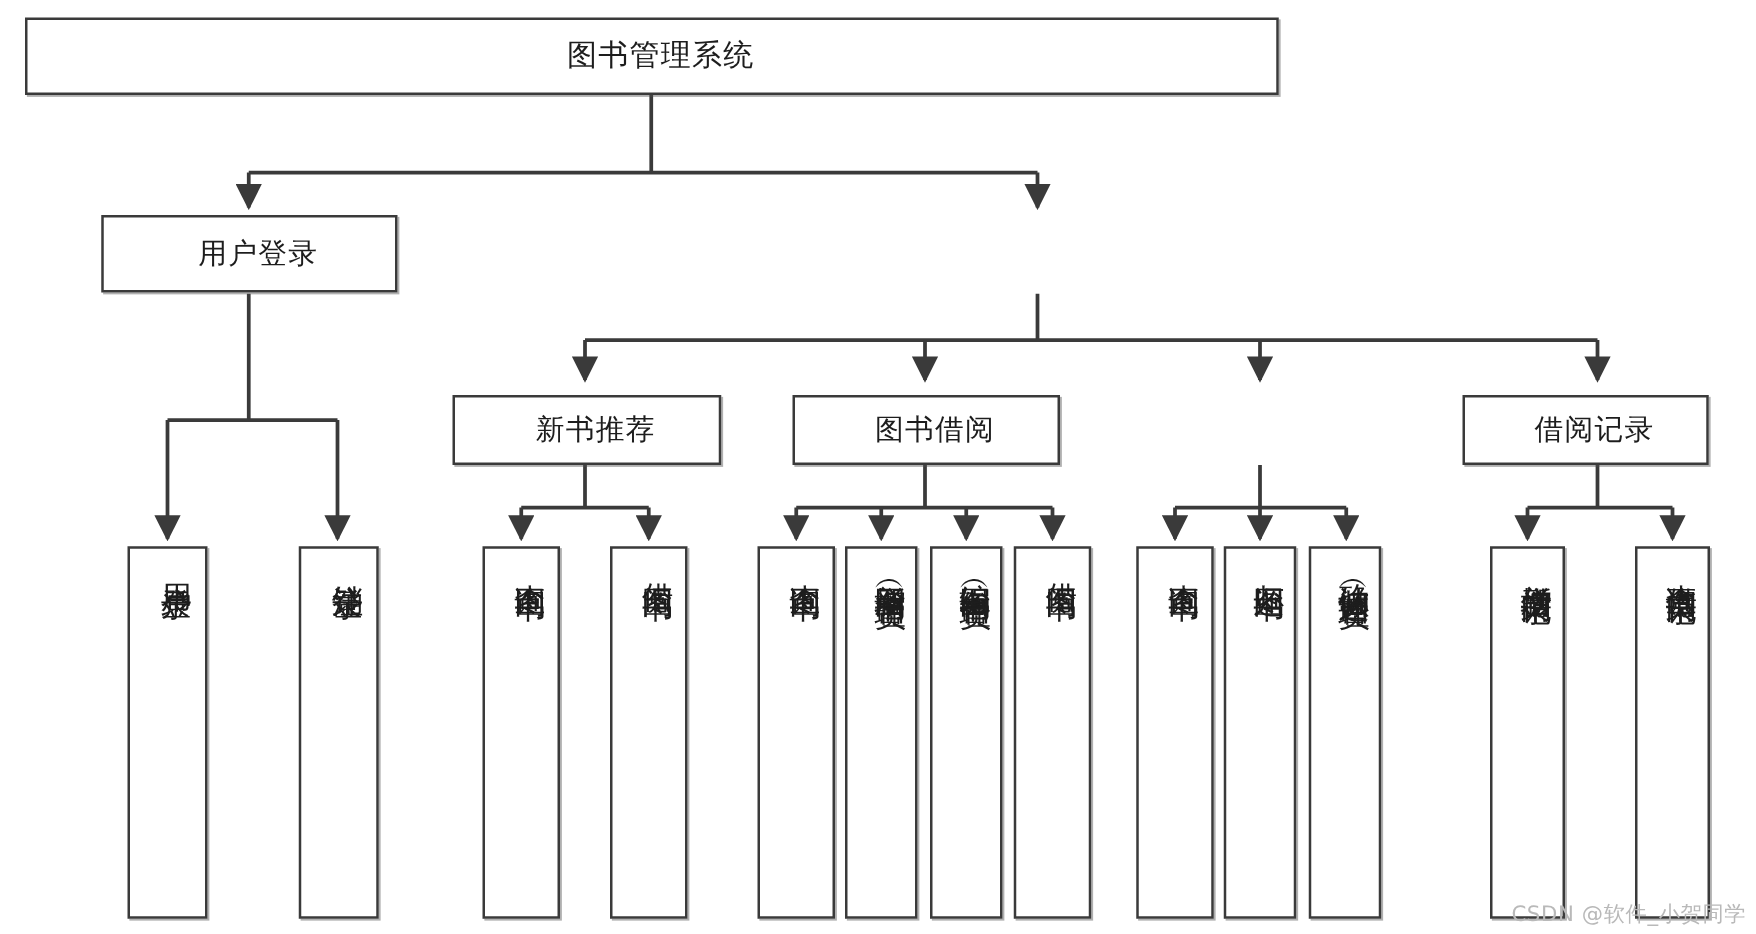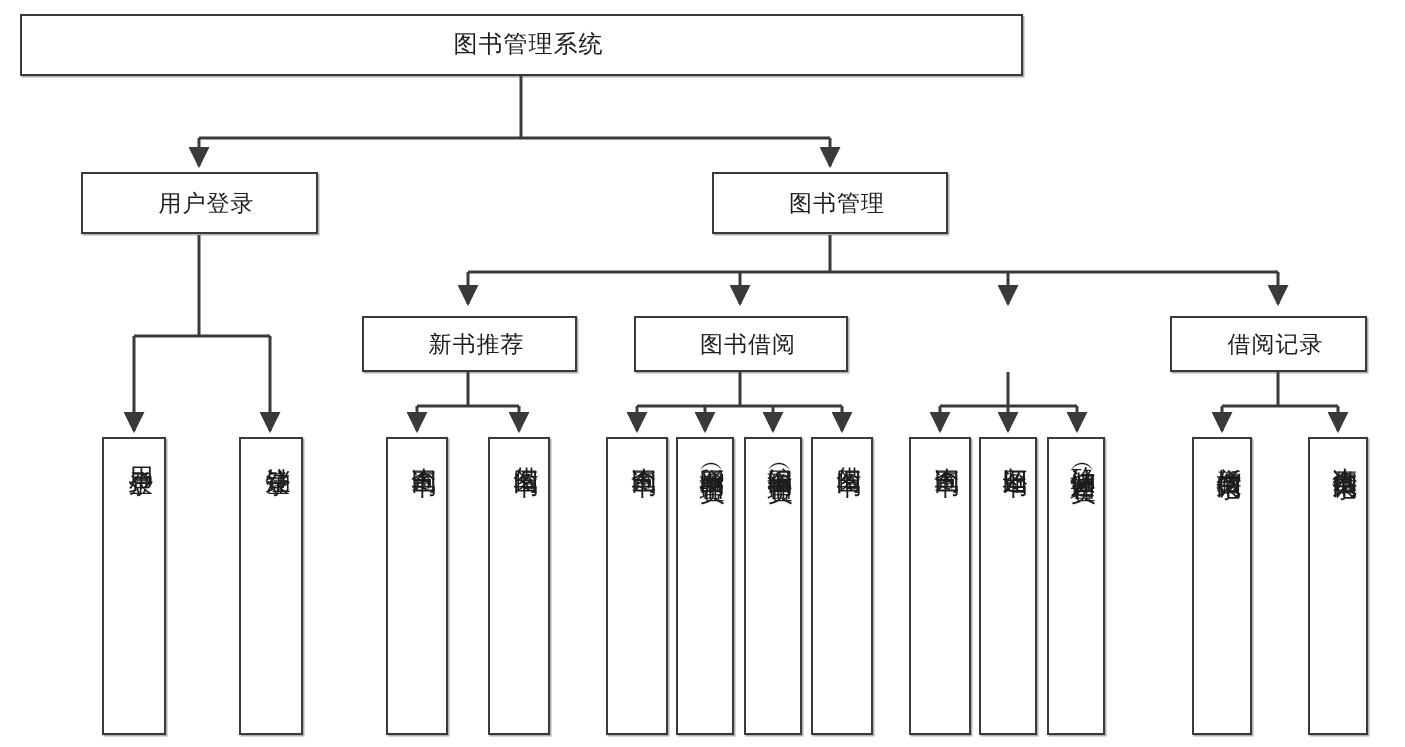--- a/index.html
+++ b/index.html
@@ -127,23 +127,20 @@
     </g>
   </svg>
 
   <div class="node root horiz" style="left:20px; top:14px; width:1003px; height:62px;">
     <span class="label">图书管理系统</span>
   </div>
 
   <div class="node horiz" style="left:81px; top:172px; width:237px; height:62px;">
     <span class="label">用户登录</span>
   </div>
-  <div class="node horiz" style="left:712px; top:172px; width:236px; height:62px;">
-    <span class="label">图书管理</span>
-  </div>
 
   <div class="node horiz" style="left:634px; top:316px; width:214px; height:56px;">
     <span class="label">图书借阅</span>
   </div>
   <div class="node horiz" style="left:362px; top:316px; width:215px; height:56px;">
     <span class="label">新书推荐</span>
   </div>
   <div class="node horiz" style="left:1170px; top:316px; width:197px; height:56px;">
     <span class="label">借阅记录</span>
   </div>
@@ -185,14 +182,15 @@
     <span class="label">确认归还（管理员）</span>
   </div>
 
   <div class="node vert" style="left:1192px; top:437px; width:60px; height:298px;">
     <span class="label">新增借阅记录</span>
   </div>
   <div class="node vert" style="left:1308px; top:437px; width:60px; height:298px;">
     <span class="label">查询借阅记录</span>
   </div>
 
+  <div id="watermark">CSDN @软件_小贺同学</div>
 
 </div>
 
 </body></html>

